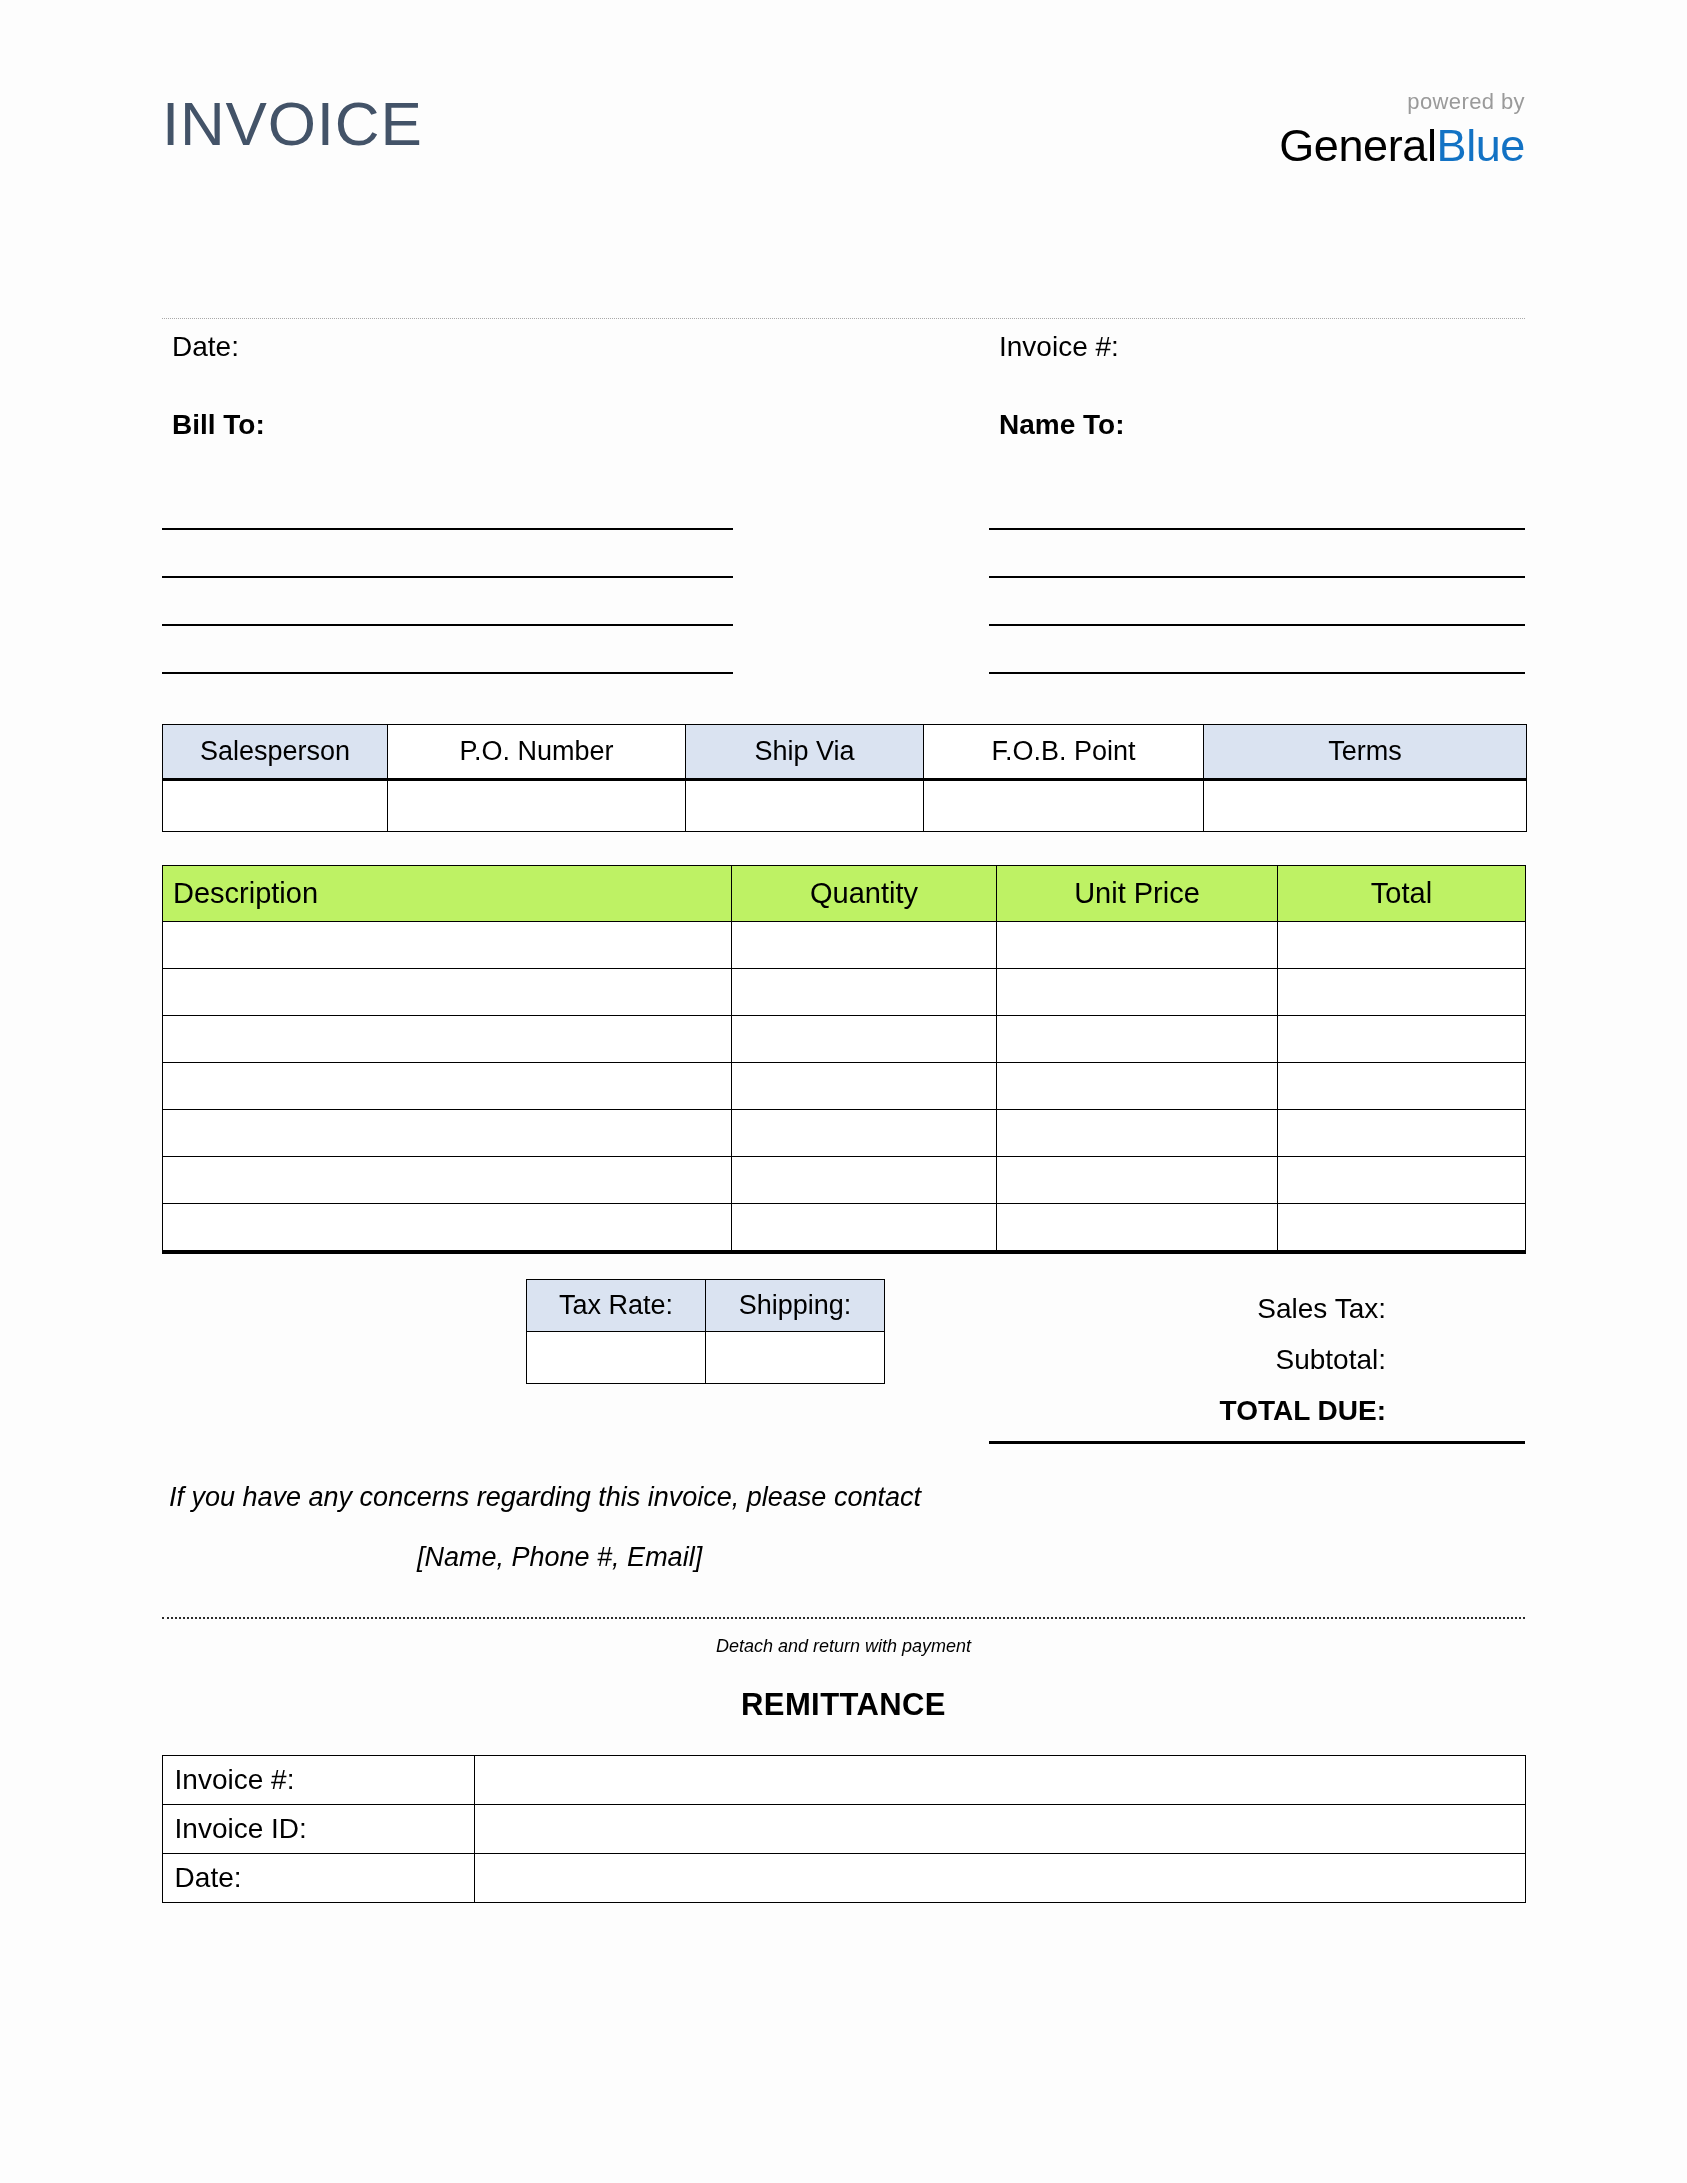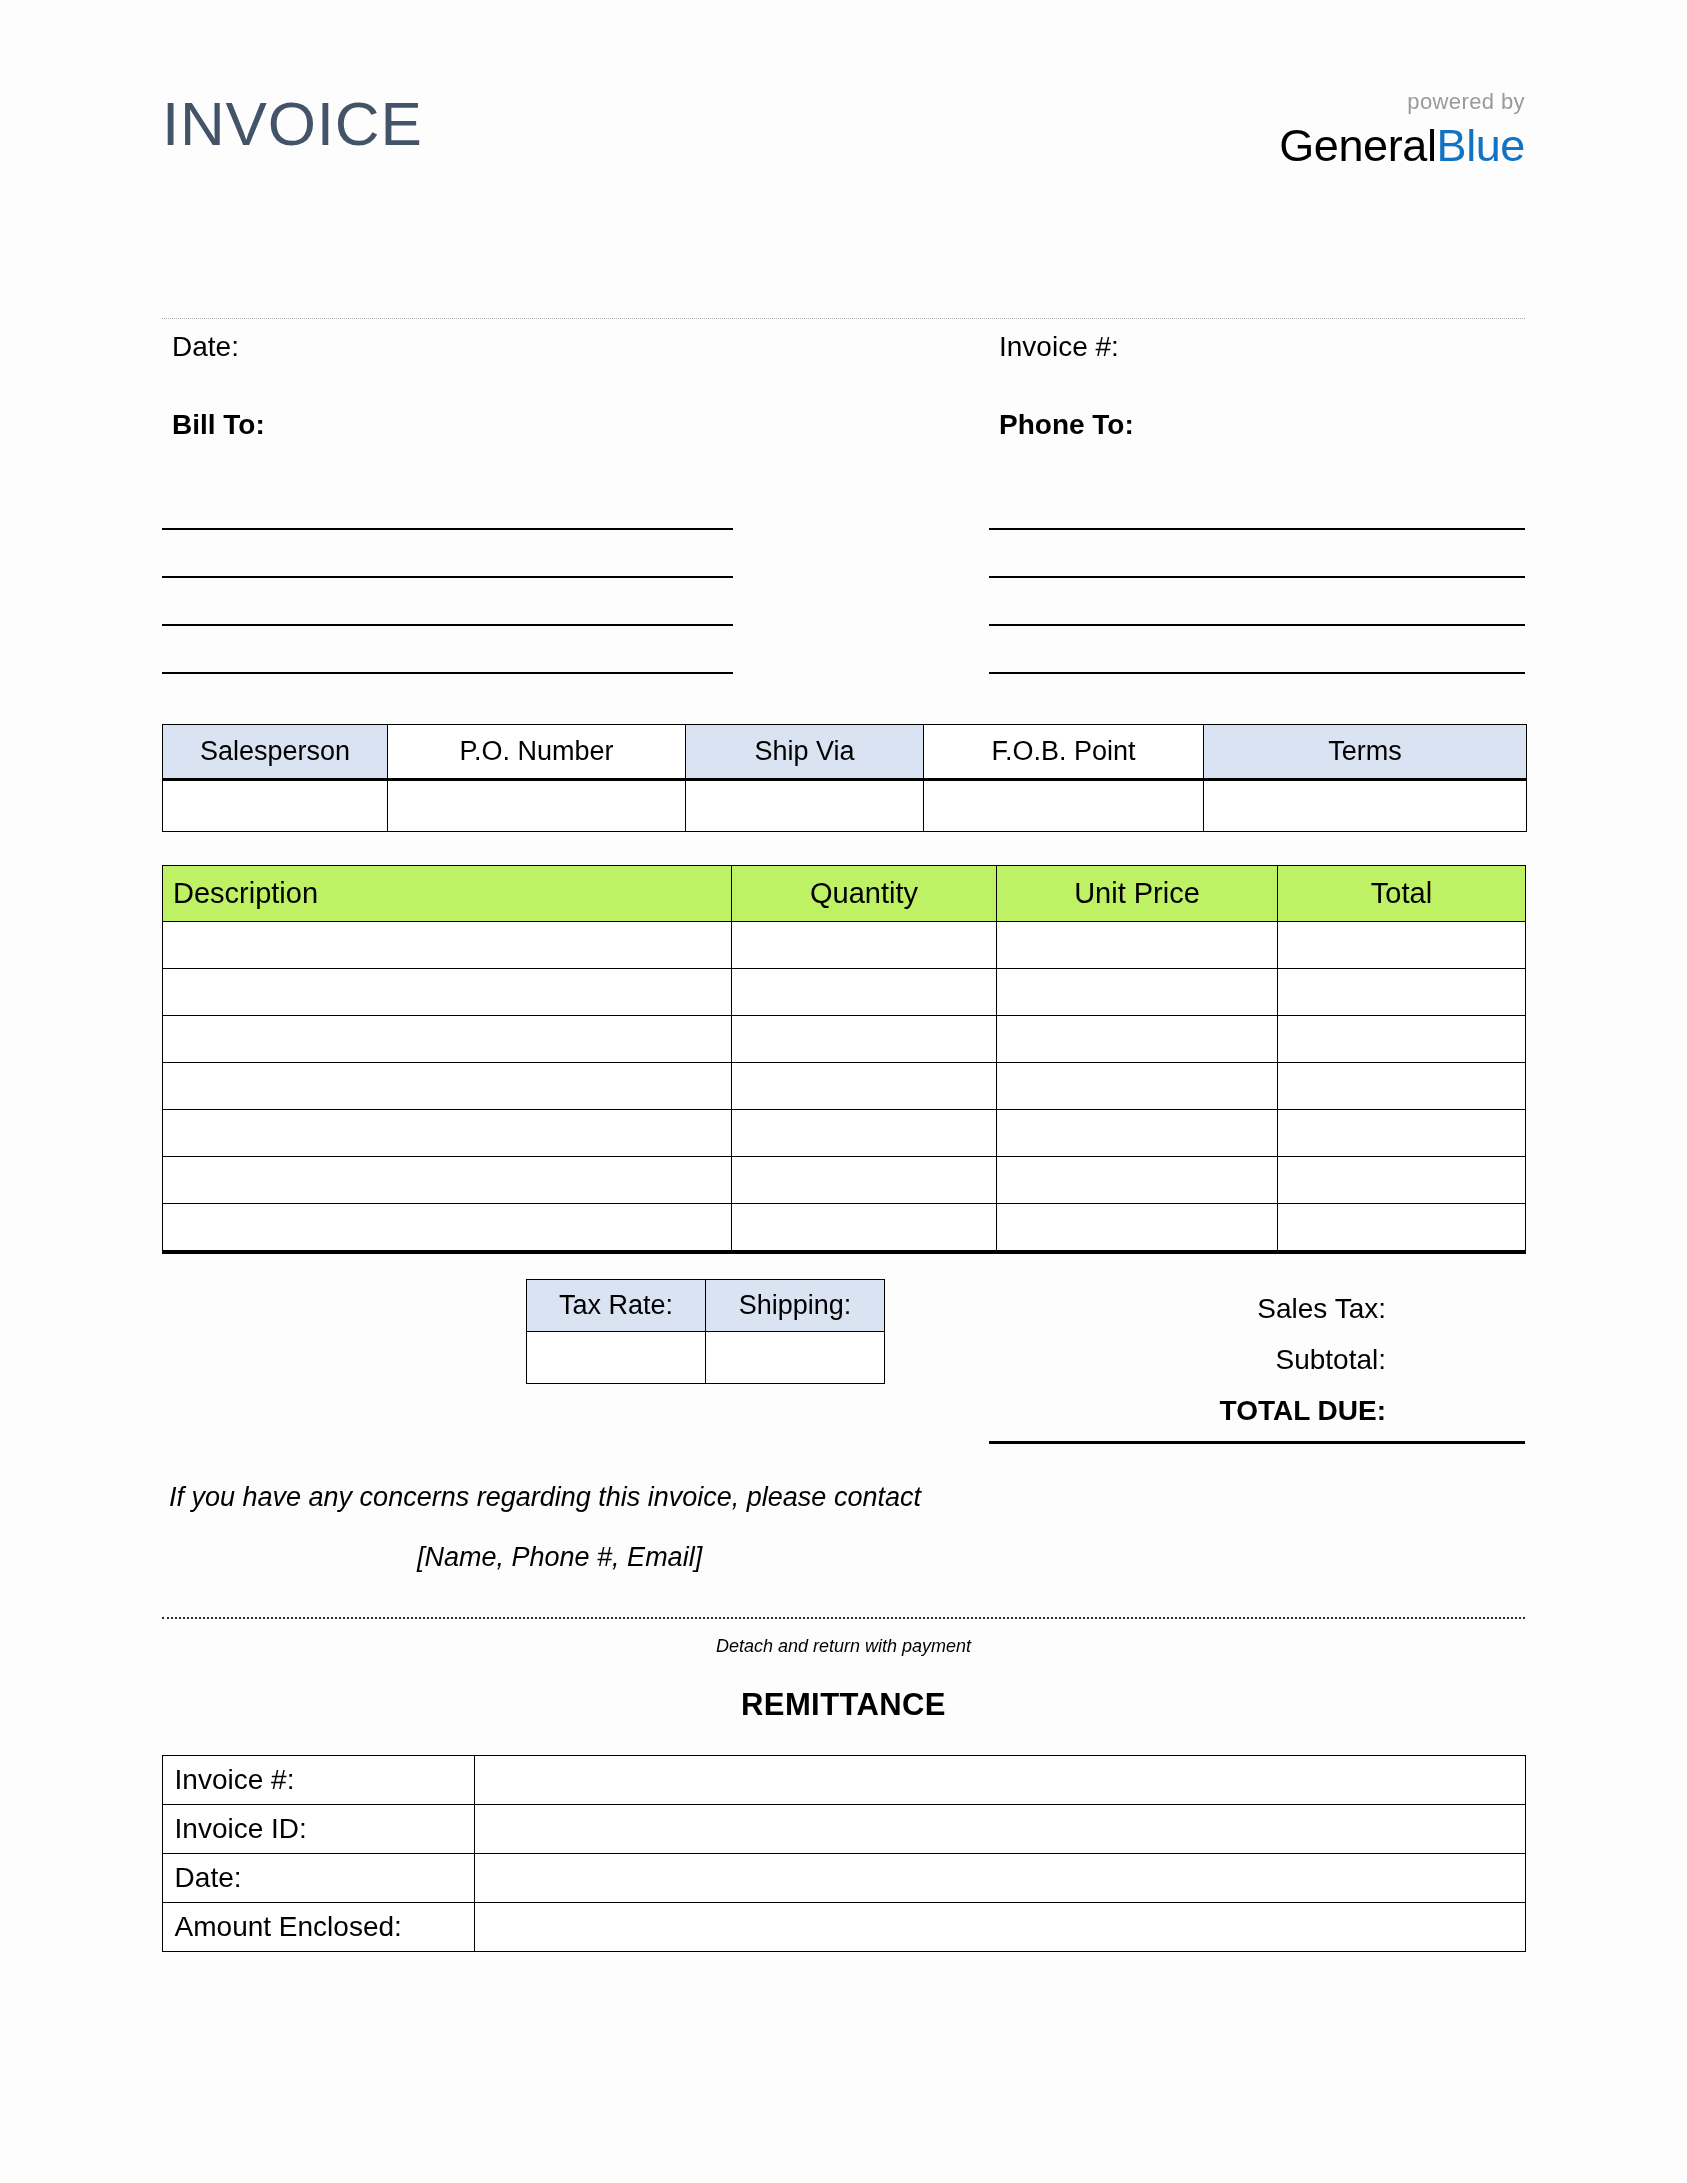--- a/index.html
+++ b/index.html
@@ -275,21 +275,21 @@
 
   <div class="rule-dotted-light"></div>
 
   <div class="meta-row">
     <div class="meta-left">Date:</div>
     <div class="meta-right">Invoice #:</div>
   </div>
 
   <div class="addr-row">
     <div class="addr-head-left">Bill To:</div>
-    <div class="addr-head-right">Phone To:</div>
+    <div class="addr-head-right">Name To:</div>
 
     <div class="addr-lines-left">
       <div class="addr-line"></div>
       <div class="addr-line"></div>
       <div class="addr-line"></div>
       <div class="addr-line"></div>
     </div>
 
     <div class="addr-lines-right">
       <div class="addr-line"></div>
@@ -433,22 +433,18 @@
         <td class="value"></td>
       </tr>
       <tr>
         <td class="label">Invoice ID:</td>
         <td class="value"></td>
       </tr>
       <tr>
         <td class="label">Date:</td>
         <td class="value"></td>
       </tr>
-      <tr>
-        <td class="label">Amount Enclosed:</td>
-        <td class="value"></td>
-      </tr>
     </tbody>
       </table>
   </div>
 
 </div>
 
 
 </body></html>

